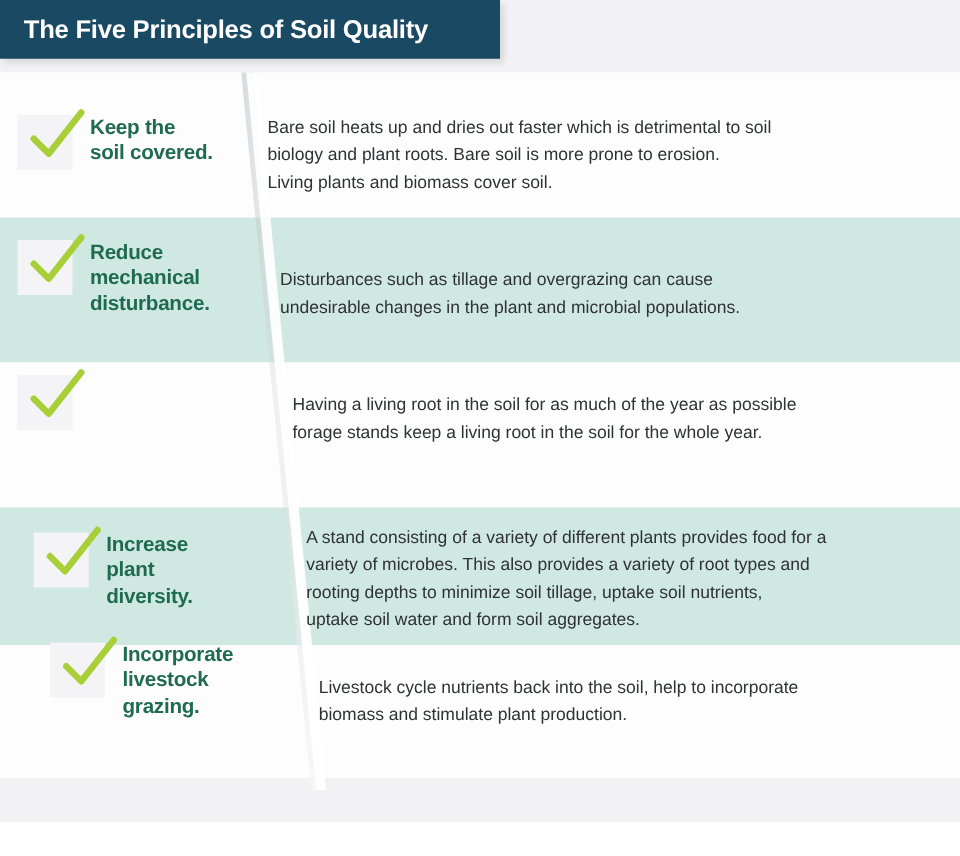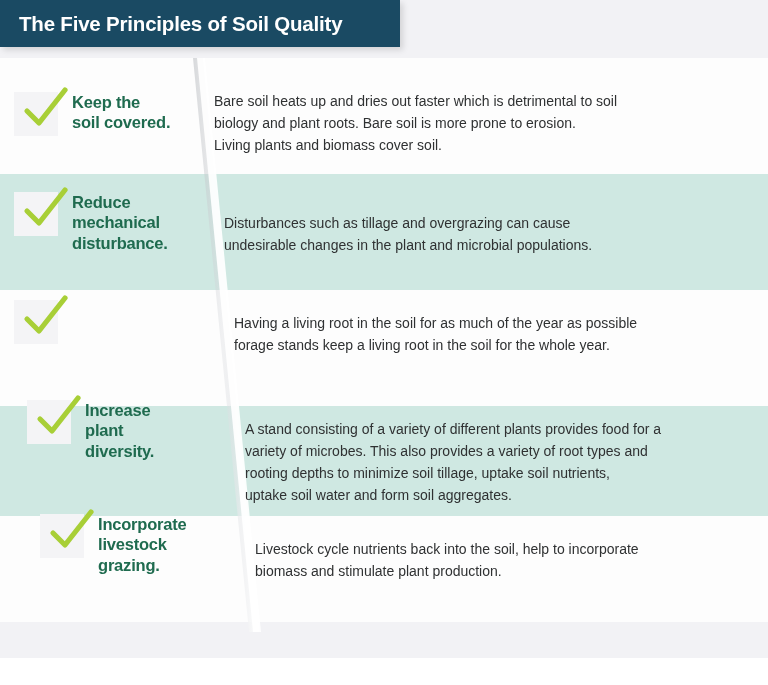--- a/index.html
+++ b/index.html
@@ -209,21 +209,21 @@
         <div class="check-box">
           <svg class="check-mark" viewBox="0 0 50 50">
             <path d="M7 26 L19 38 L45 5" fill="none" stroke="#a8cf37" stroke-width="5.2" stroke-linecap="round" stroke-linejoin="round"></path>
           </svg>
         </div>
       </div>
       <div class="right-col" style="left: 234px; top: 312px;">
         <span class="ln">Having a living root in the soil for as much of the year as possible</span>
         <span class="ln">forage stands keep a living root in the soil for the whole year.</span>
       </div>
-      <div class="left-col" style="left: 27px; top: 400px;">
+      <div class="left-col" style="left: 27px; top: 426px;">
         <div class="check-box">
           <svg class="check-mark" viewBox="0 0 50 50">
             <path d="M7 26 L19 38 L45 5" fill="none" stroke="#a8cf37" stroke-width="5.2" stroke-linecap="round" stroke-linejoin="round"></path>
           </svg>
         </div>
         <div class="principle-label">
           <span class="ln">Increase</span>
           <span class="ln">plant</span>
           <span class="ln">diversity.</span>
         </div>

